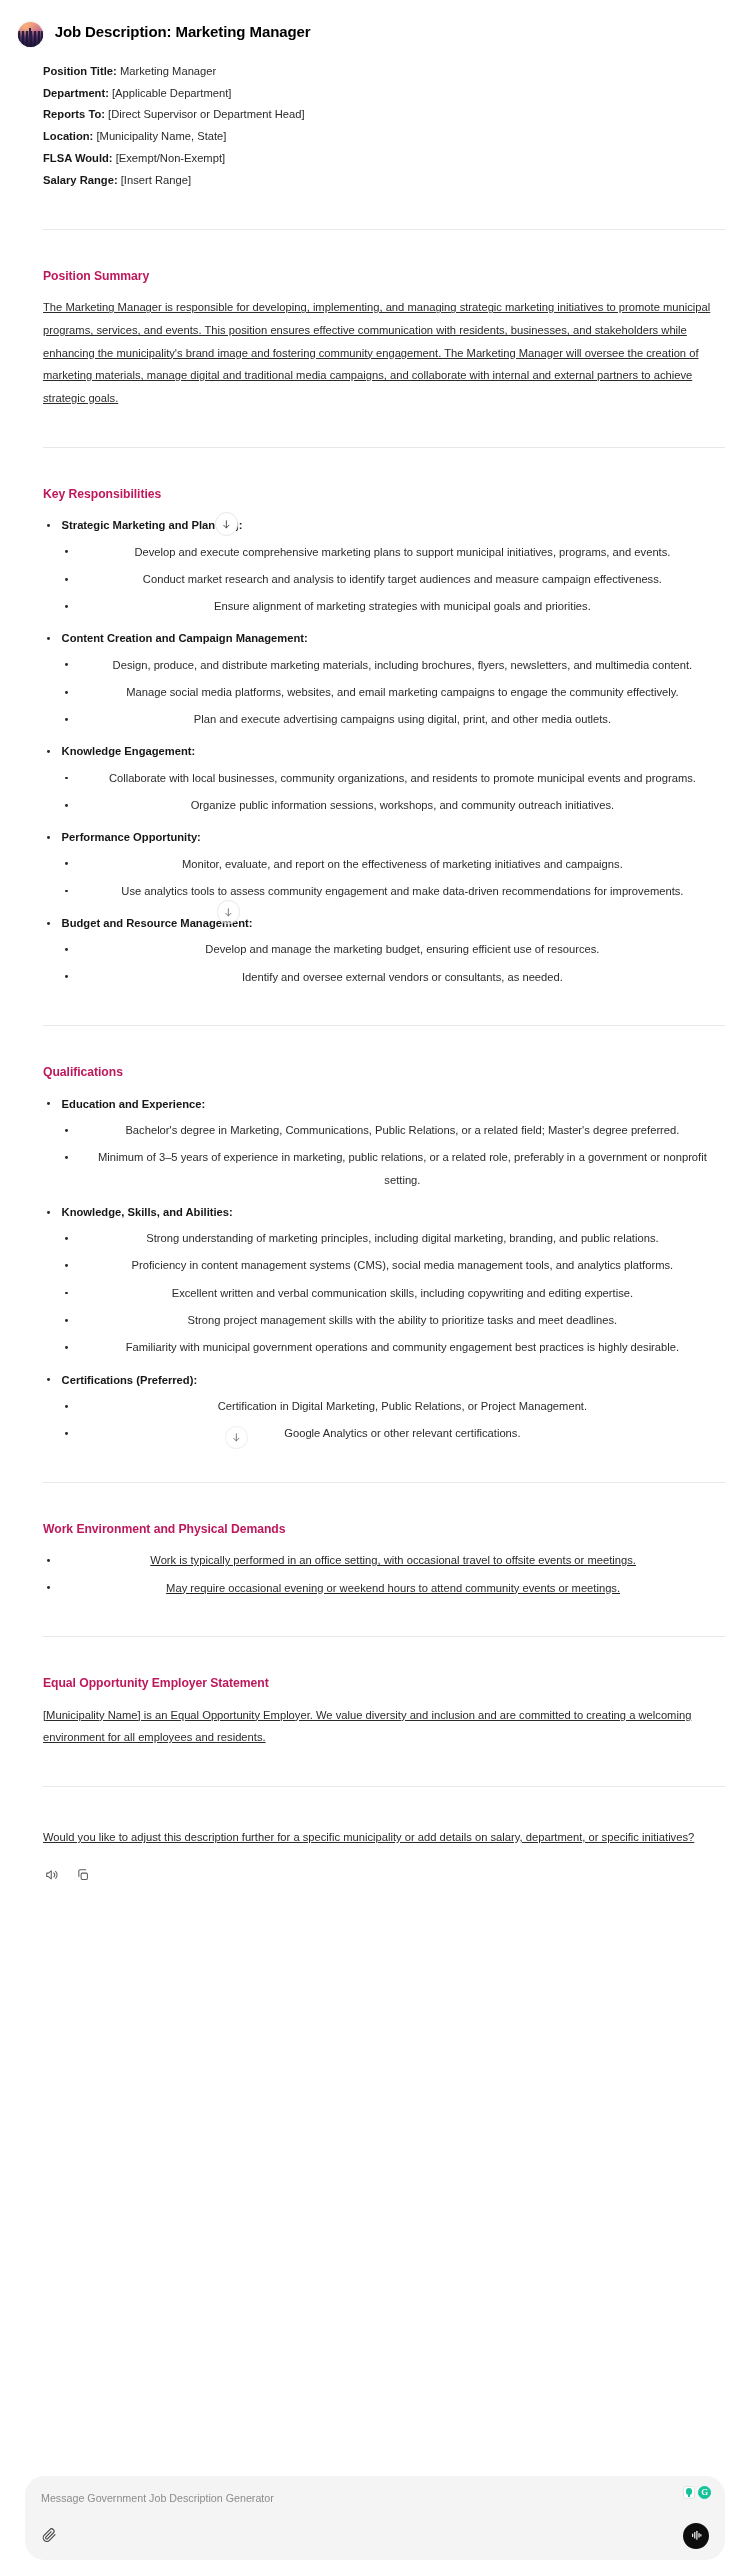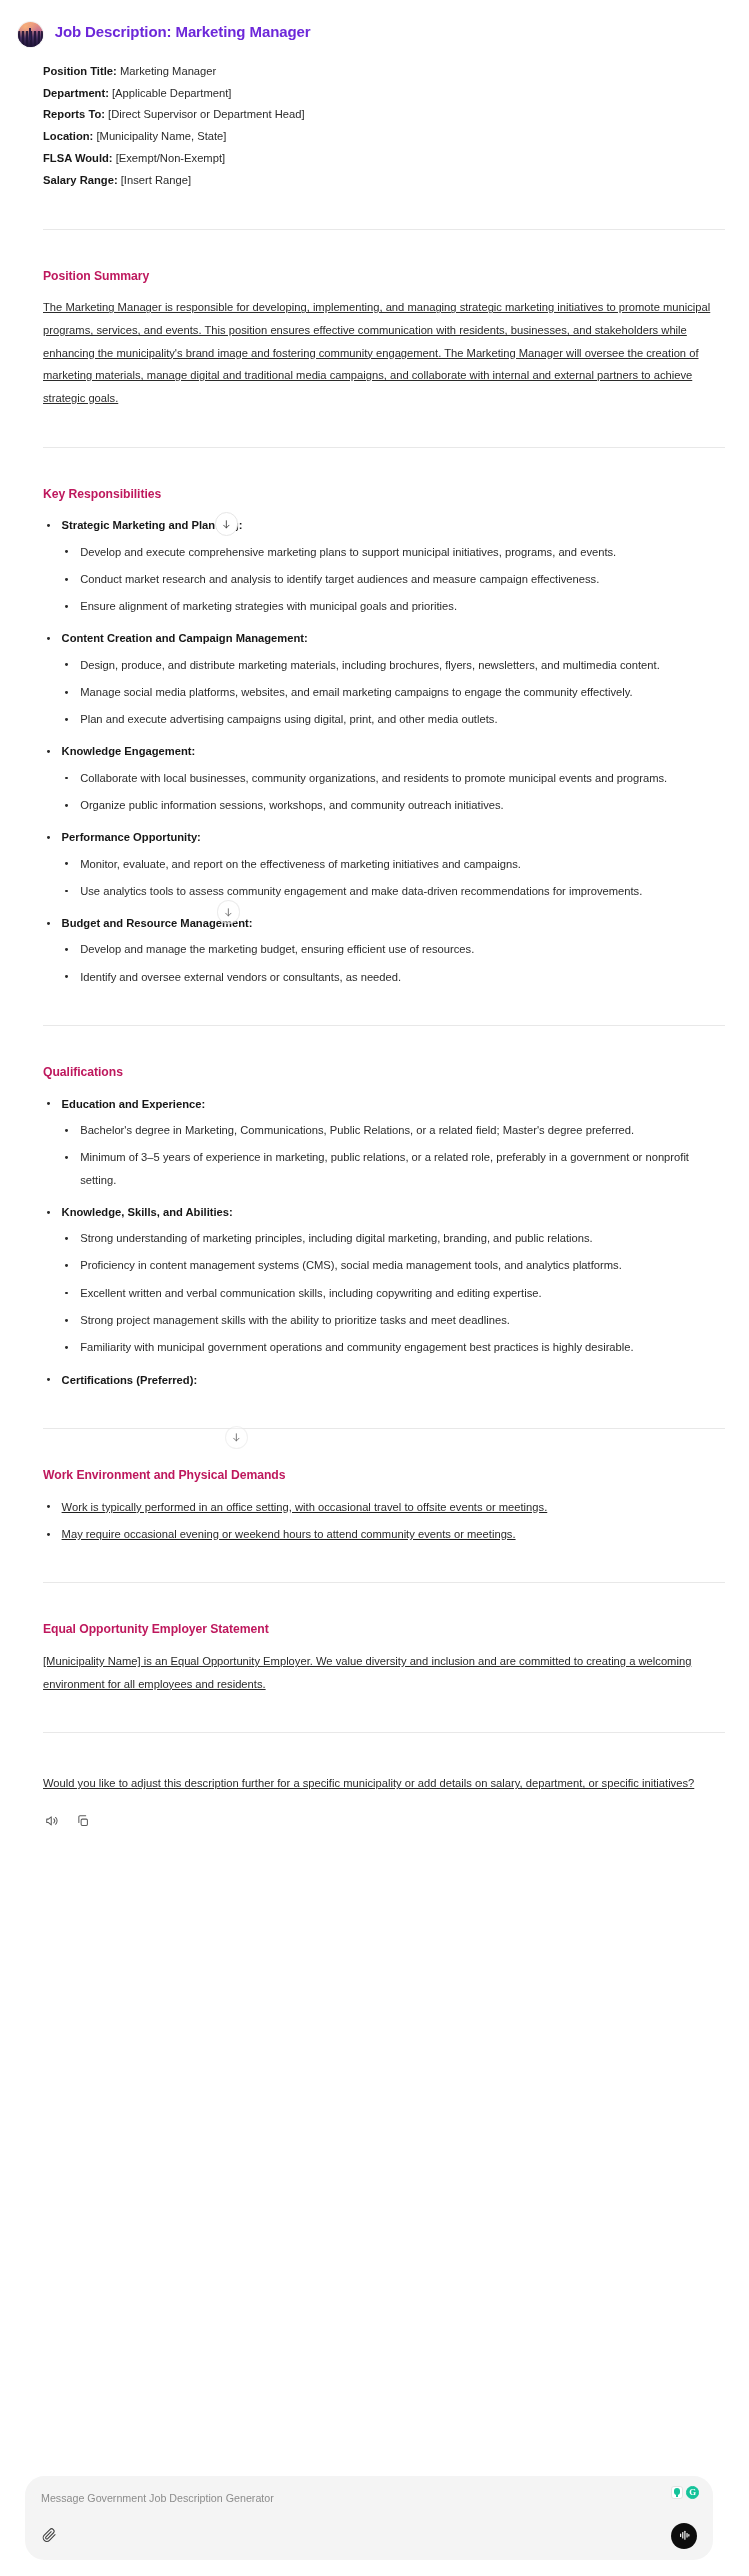--- a/index.html
+++ b/index.html
@@ -70,21 +70,21 @@
     height: 46%;
     background: #2a1c4d;
     z-index: 2;
   }
 
   h1.doc-title {
     font-size: 15px;
     line-height: 1.35;
     font-weight: 700;
     letter-spacing: -0.1px;
-    color: #6d28d9;
+    color: #000000;
     padding-top: 2px;
   }
 
   
   .content {
     padding: 0 25.4px 0 43px;
   }
   .meta-list { margin-top: 13.7px; }
   .meta-line {
     font-size: 11.2px;
@@ -137,20 +137,21 @@
     line-height: 2.0;
     font-weight: 700;
     color: #161616;
     display: inline-block;
   }
 
   ul.lvl2 {
     list-style: none;
     margin: 3.9px 0 9.8px 0;
     padding: 0;
+    text-align: center;
   }
   ul.lvl2 > li.l2 {
     position: relative;
     padding-left: 18.6px;
     margin-bottom: 4.9px;
     font-size: 11.2px;
     line-height: 2.0;
     color: #2b2b2b;
   }
   ul.lvl2 > li.l2::before {
@@ -199,21 +200,21 @@
     display: flex;
     align-items: center;
     justify-content: center;
     color: #5b5b5b;
     cursor: pointer;
   }
 
   
   .composer-area {
     position: absolute;
-    left: 0; right: 12px;
+    left: 0; right: 0;
     bottom: 0;
     padding: 0 25.4px 15.6px 25.4px;
     background: #fff;
   }
   .composer {
     position: relative;
     background: #f4f4f4;
     border-radius: 19.5px;
     padding: 13.7px 15.6px 11.7px 15.6px;
     min-height: 72px;
@@ -427,20 +428,24 @@
           <div class="scroll-dot ghost2" style="top:225px; left:182px;">
             <svg width="10.7" height="10.7" viewBox="0 0 24 24" fill="none" stroke="#6a6a6a" stroke-width="2" stroke-linecap="round" stroke-linejoin="round">
                 <line x1="12" y1="4" x2="12" y2="20"></line>
                 <polyline points="6 14 12 20 18 14"></polyline>
               </svg>
           </div>
         </li>
 
         <li class="l1">
           <span class="l1-head">Certifications (Preferred):</span>
+          <ul class="lvl2">
+            <li class="l2">Certification in Digital Marketing, Public Relations, or Project Management.</li>
+            <li class="l2">Google Analytics or other relevant certifications.</li>
+          </ul>
         </li>
 
       </ul>
 
       <hr class="rule">
 
       <h2 class="sec">Work Environment and Physical Demands</h2>
       <ul class="lvl2" style="margin-top:2px;text-decoration:underline;">
         <li class="l2">Work is typically performed in an office setting, with occasional travel to offsite events or meetings.</li>
         <li class="l2">May require occasional evening or weekend hours to attend community events or meetings.</li>

